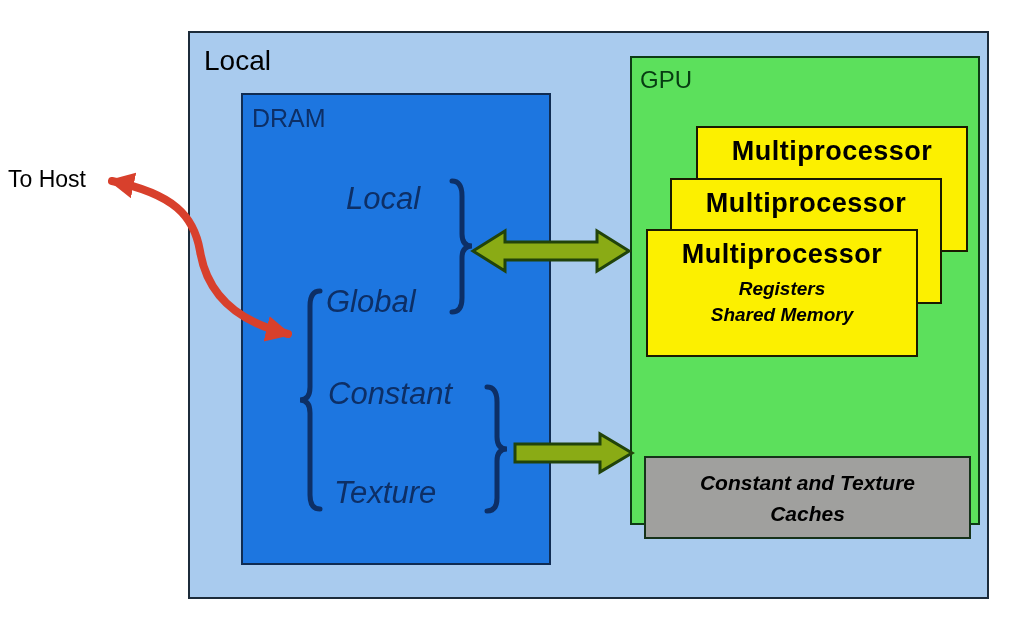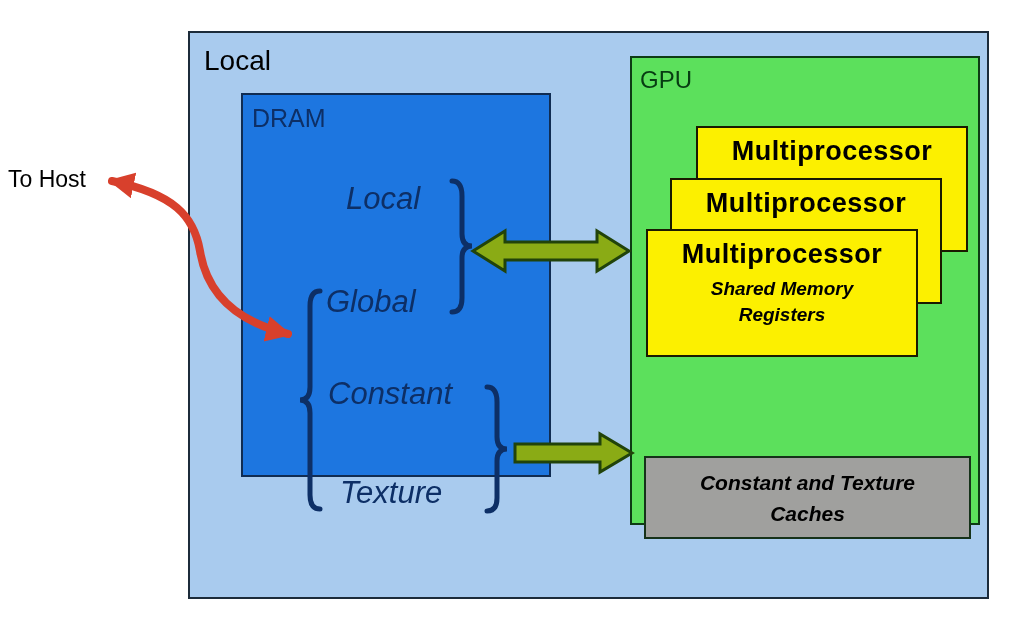--- a/index.html
+++ b/index.html
@@ -19,37 +19,37 @@
     position:absolute;left:188px;top:31px;width:801px;height:568px;
     background:var(--device-fill,#a9cbee);
     border:2px solid var(--device-border,#1c2b3a);
   }
   .device-label{
     position:absolute;left:14px;top:12px;
     font-size:28px;color:var(--black-text,#000);
   }
 
   .dram{
-    position:absolute;left:51px;top:60px;width:310px;height:384px;
+    position:absolute;left:51px;top:60px;width:310px;height:472px;
     background:var(--dram-fill,#1d76e0);
     border:2px solid var(--dram-border,#102c52);
   }
   .dram-label{
     position:absolute;left:9px;top:9px;
     font-size:25px;font-weight:500;color:var(--navy-text,#0d2f66);
   }
   .region{
     position:absolute;
     font-size:31px;font-style:italic;color:var(--navy-text,#0d2f66);
     white-space:nowrap;
   }
   .r-local    {left:103px;top:86px;}
   .r-global   {left:83px; top:189px;}
   .r-constant {left:85px; top:281px;}
-  .r-texture  {left:97px; top:380px;}
+  .r-texture  {left:91px; top:380px;}
 
   .gpu{
     position:absolute;left:440px;top:23px;width:350px;height:469px;
     background:var(--gpu-fill,#5ce05c);
     border:2px solid var(--gpu-border,#0d3b14);
   }
   .gpu-label{
     position:absolute;left:8px;top:8px;
     font-size:24px;color:var(--gpu-label-color,#073c12);
   }
@@ -125,22 +125,22 @@
 
       <div class="mp mp-back">
         <div class="mp-title">Multiprocessor</div>
       </div>
       <div class="mp mp-mid">
         <div class="mp-title">Multiprocessor</div>
       </div>
       <div class="mp mp-front">
         <div class="mp-title">Multiprocessor</div>
         <div class="mp-sub">
+          <div>Registers</div>
           <div>Shared Memory</div>
-          <div>Registers</div>
         </div>
       </div>
 
       <div class="cache">
         <div class="cache-line">Constant and Texture</div>
         <div class="cache-line">Caches</div>
       </div>
     </div>
   </div>
 

